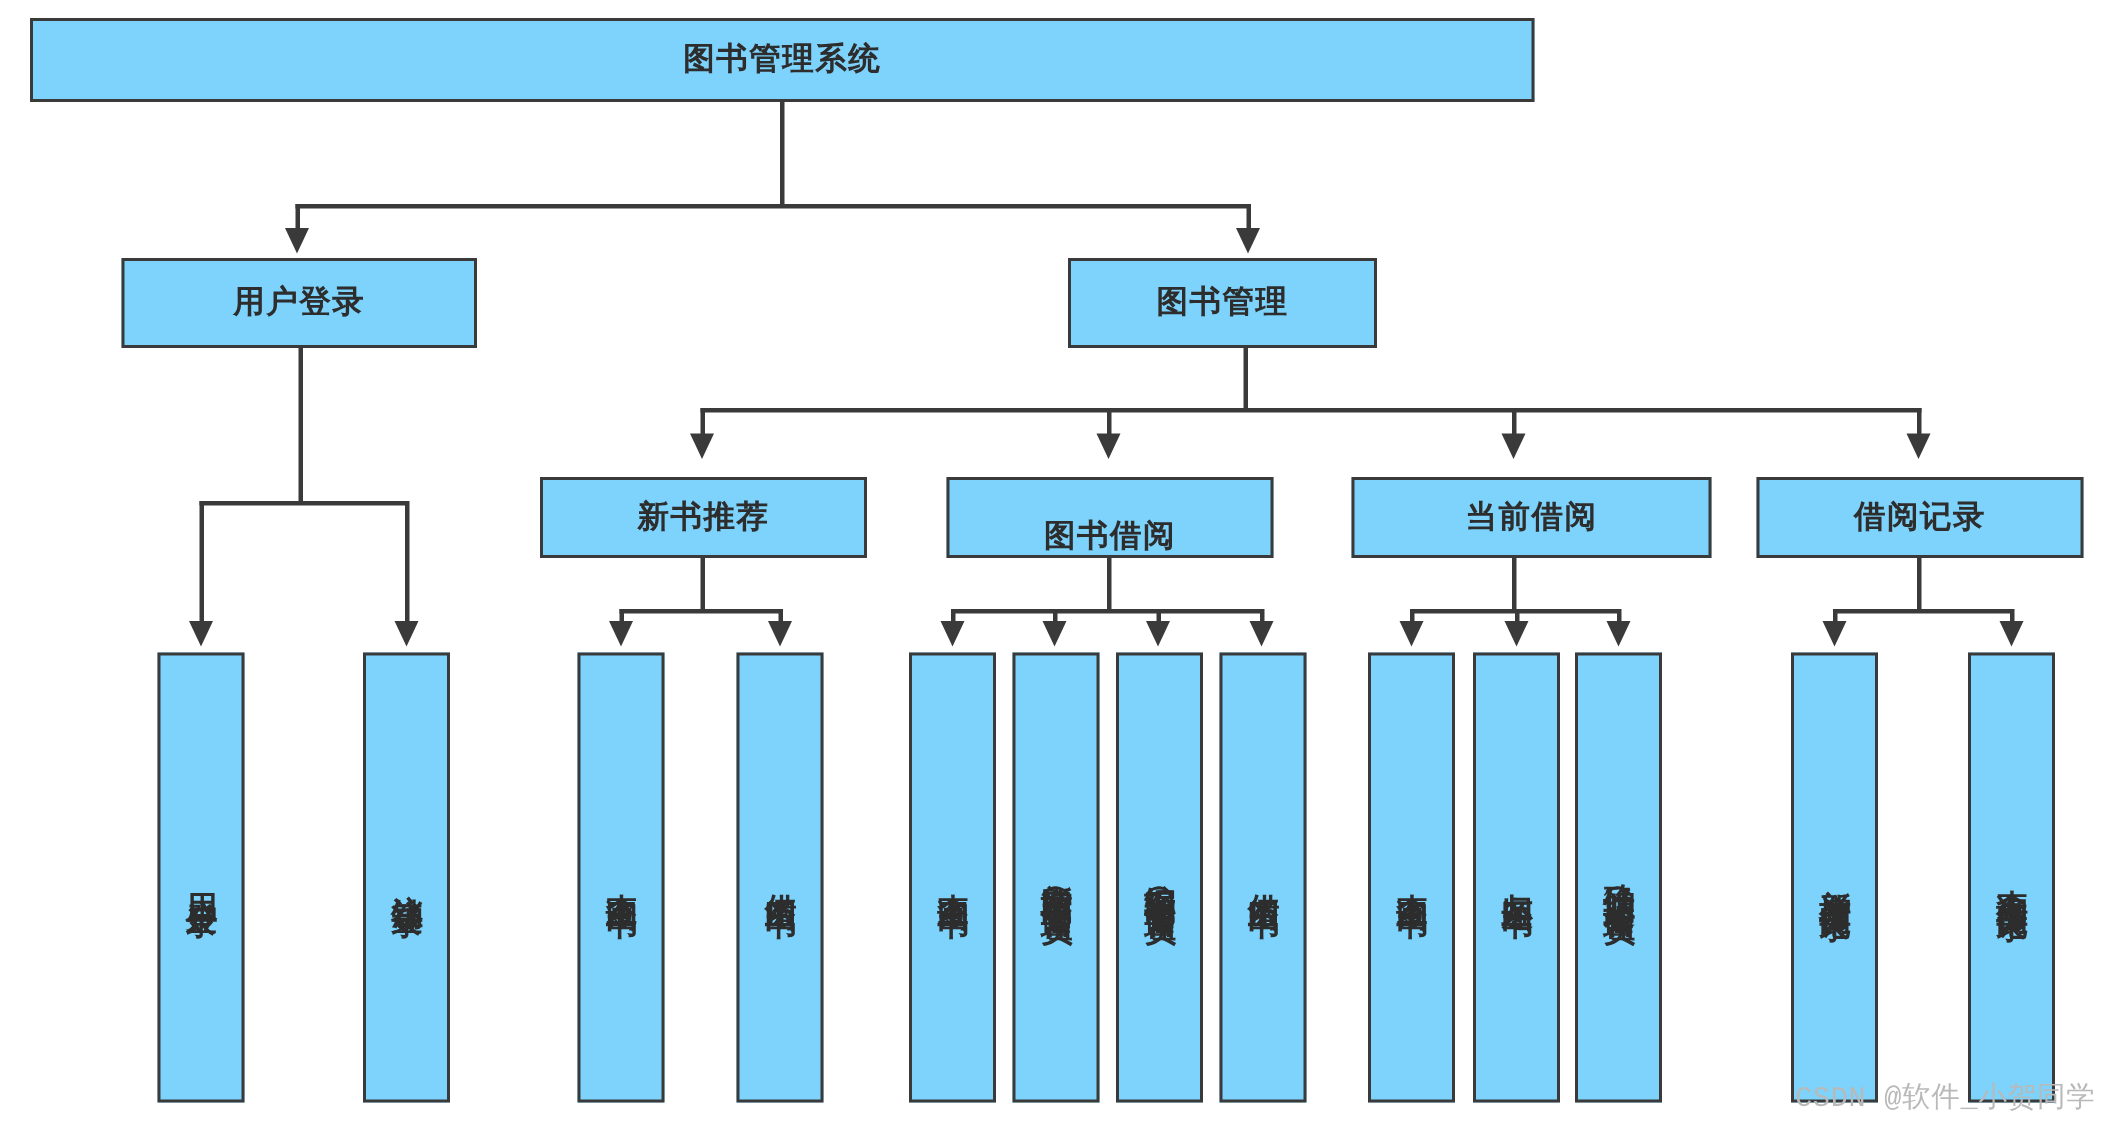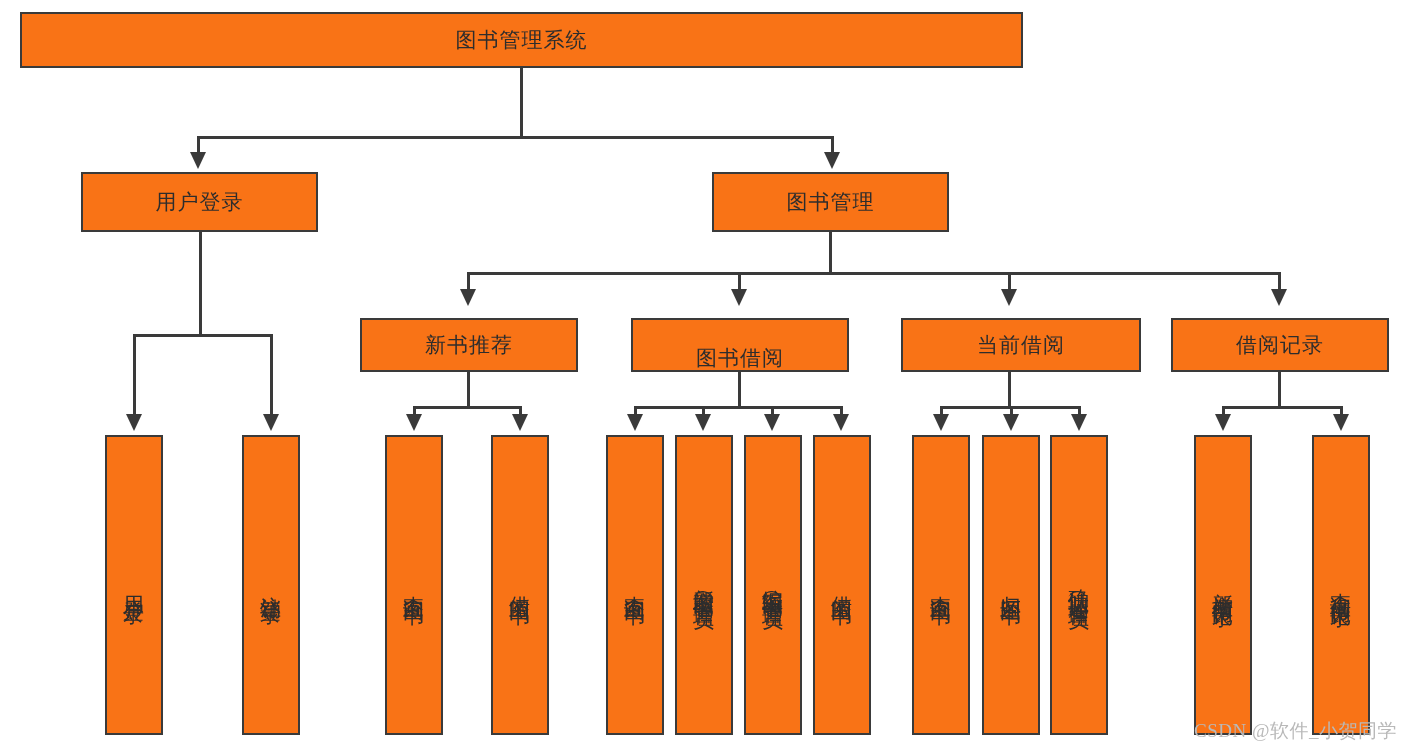--- a/index.html
+++ b/index.html
@@ -16,26 +16,27 @@
     width: 1405px;
     height: 747px;
     background: #ffffff;
     overflow: hidden;
   }
   
   .node {
     position: absolute;
     box-sizing: border-box;
     border: 2.5px solid #3a3a3a;
-    background: #f97316;
+    background: #7dd3fc;
     color: #2b2b2b;
     display: flex;
     align-items: center;
     justify-content: center;
     z-index: 3;
+    font-weight: bold;
   }
   .node .label {
     font-size: 21px;
     line-height: 1.15;
     letter-spacing: 1px;
     white-space: nowrap;
     color: #2d2d2d;
   }
   
   .node.leaf {
@@ -71,21 +72,21 @@
   
   #watermark {
     position: absolute;
     right: 8px;
     bottom: 3px;
     font-size: 19px;
     color: #b9b9b9;
     letter-spacing: 0.5px;
     white-space: nowrap;
     z-index: 5;
-    font-family: Liberation Serif, serif;
+    font-family: Liberation Mono, monospace;
   }
 </style>
 </head>
 <body>
 
 <div id="canvas">
 
   <div class="node" style="left:20px; top:12px; width:1003px; height:56px;">
     <span class="label">图书管理系统</span>
   </div>
@@ -96,21 +97,21 @@
 
   <div class="vline" style="left:197px; top:136px; height:20px;"></div>
   <div class="arrow" style="left:190px; top:152px;"></div>
   <div class="vline" style="left:831px; top:136px; height:20px;"></div>
   <div class="arrow" style="left:824px; top:152px;"></div>
 
   <div class="node" style="left:81px; top:172px; width:237px; height:60px;">
     <span class="label">用户登录</span>
   </div>
 
-  <div class="node" style="left:712px; top:172px; width:237px; height:60px;">
+  <div class="node" style="left:712px; top:172px; width:206px; height:60px;">
     <span class="label">图书管理</span>
   </div>
 
   <div class="vline" style="left:199px; top:232px; height:104px;"></div>
   <div class="hline" style="left:133px; top:334px; width:139px;"></div>
   <div class="vline" style="left:133px; top:334px; height:84px;"></div>
   <div class="arrow" style="left:126px; top:414px;"></div>
   <div class="vline" style="left:270px; top:334px; height:84px;"></div>
   <div class="arrow" style="left:263px; top:414px;"></div>
 

